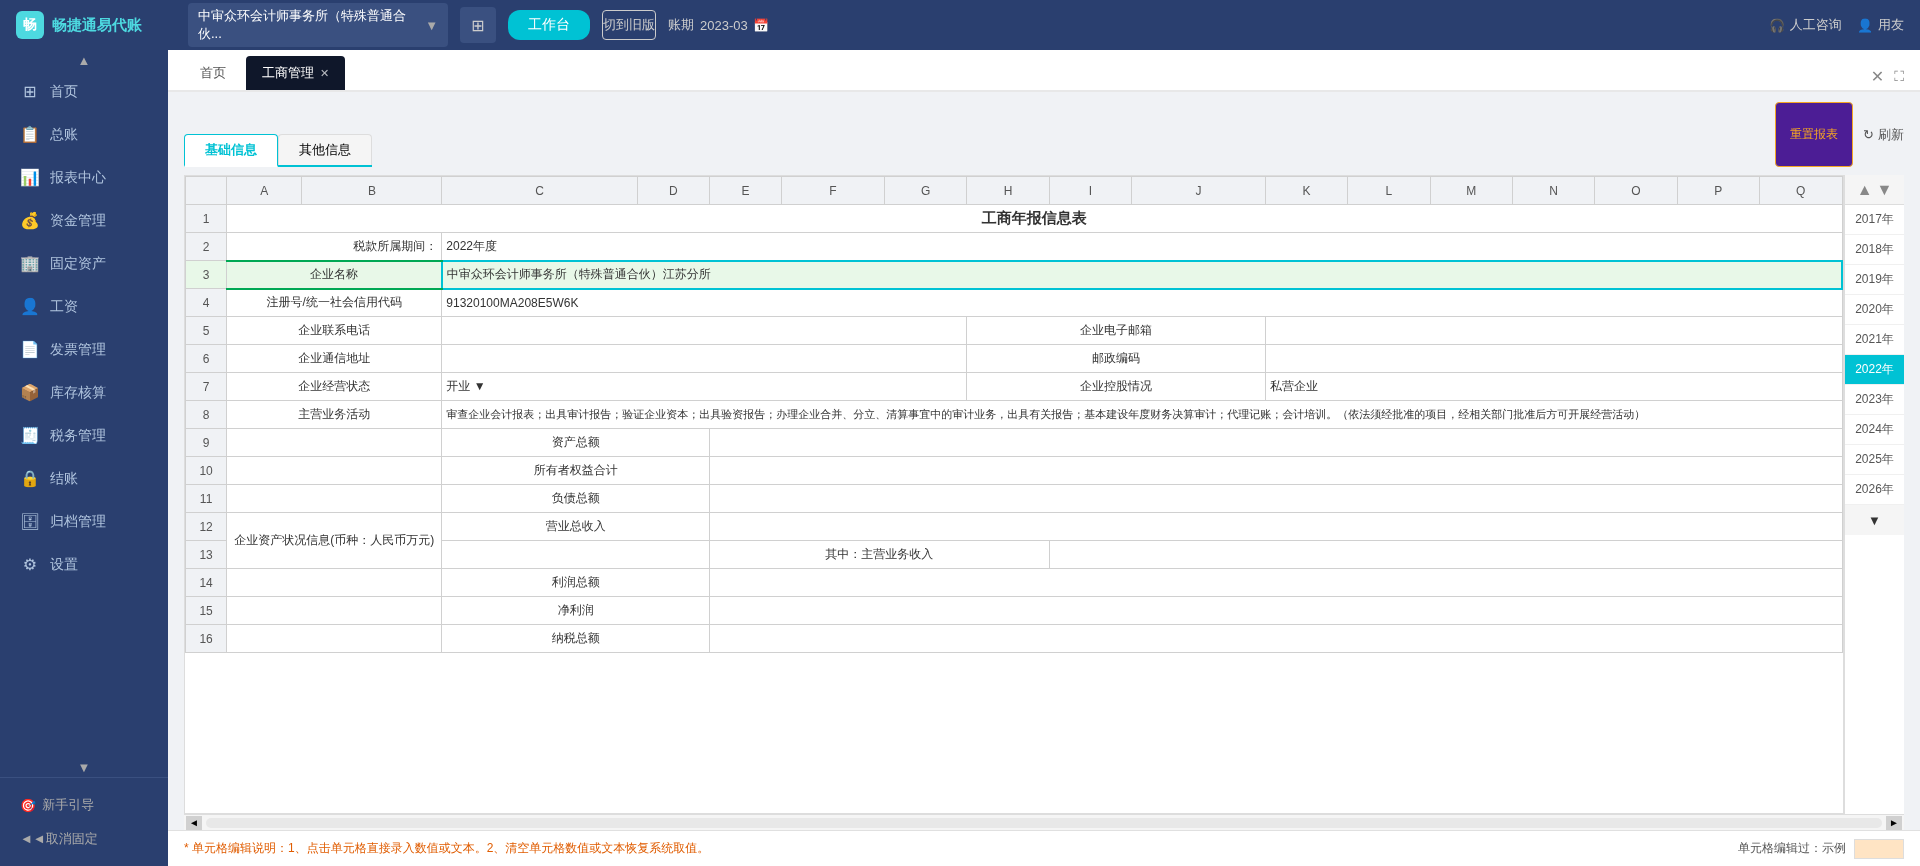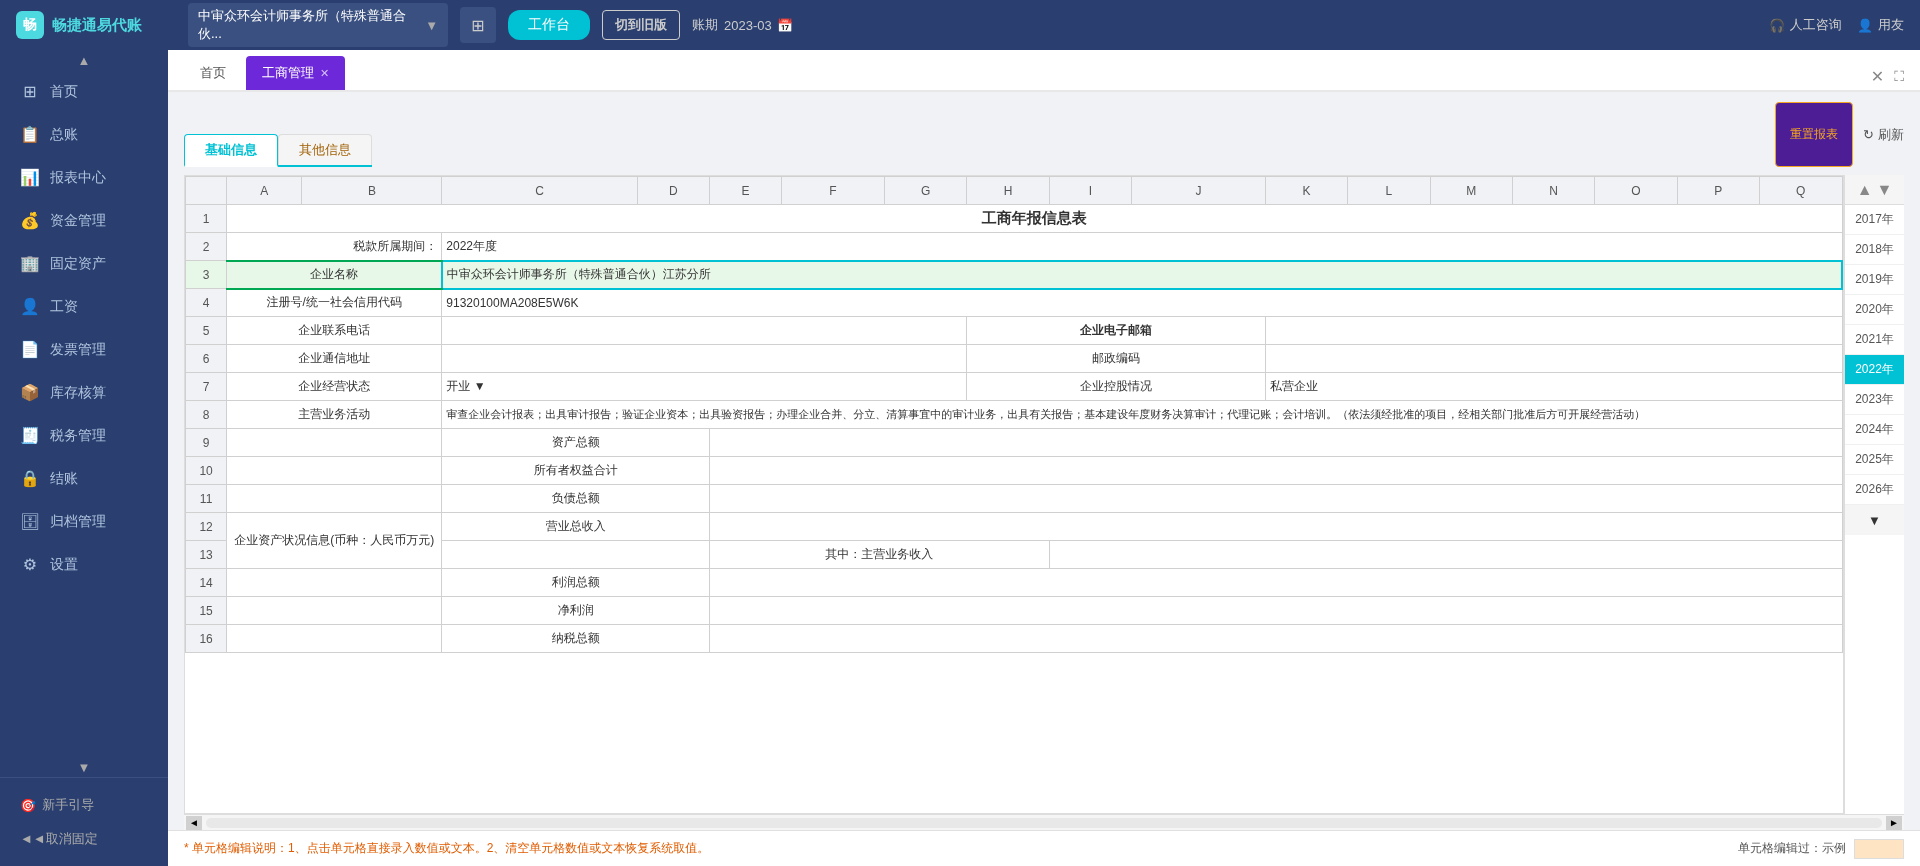--- a/index.html
+++ b/index.html
@@ -6,21 +6,21 @@
     body { font-family: "Microsoft YaHei", Arial, sans-serif; font-size: 13px; background: #f0f2f5; color: #333; width: 1920px; height: 866px; overflow: hidden; display: flex; flex-direction: column; }
 
     
     .topbar { height: 50px; background: #2a3f6f; display: flex; align-items: center; padding: 0 16px; gap: 12px; flex-shrink: 0; }
     .logo-area { display: flex; align-items: center; gap: 8px; color: #4dd9e0; font-size: 15px; font-weight: bold; min-width: 160px; }
     .logo-icon { width: 28px; height: 28px; background: #4dd9e0; border-radius: 6px; display: flex; align-items: center; justify-content: center; color: #fff; font-size: 14px; font-weight: bold; }
     .company-selector { display: flex; align-items: center; background: #3a5080; border-radius: 4px; padding: 4px 10px; color: #fff; font-size: 13px; gap: 8px; cursor: pointer; max-width: 260px; }
     .company-selector .arrow { color: #aaa; }
     .icon-btn { width: 36px; height: 36px; background: #3a5080; border-radius: 4px; display: flex; align-items: center; justify-content: center; cursor: pointer; color: #ccc; font-size: 16px; }
     .workbench-btn { background: #00c2d4; color: #fff; border: none; border-radius: 12px; padding: 6px 20px; font-size: 14px; cursor: pointer; font-family: inherit; }
-    .old-ver-btn { background: transparent; border: 1px solid #ccc; color: #ccc; border-radius: 4px; padding: 5px 12px; font-size: 13px; cursor: pointer; font-family: inherit; font-weight: bold; }
+    .old-ver-btn { background: transparent; border: 1px solid #ccc; color: #ccc; border-radius: 4px; padding: 5px 0; font-size: 13px; cursor: pointer; font-family: inherit; }
     .period-area { display: flex; align-items: center; gap: 6px; color: #ccc; font-size: 13px; }
     .topbar-right { margin-left: auto; display: flex; align-items: center; gap: 16px; color: #ccc; font-size: 13px; }
     .topbar-right .service { display: flex; align-items: center; gap: 4px; cursor: pointer; }
     .topbar-right .user { display: flex; align-items: center; gap: 4px; cursor: pointer; }
 
     
     .main-layout { display: flex; flex: 1; overflow: hidden; }
 
     
     .sidebar { width: 168px; background: #2a3f6f; display: flex; flex-direction: column; flex-shrink: 0; position: relative; }
@@ -30,30 +30,30 @@
     .sidebar-scroll-btn { height: 20px; background: #2a3f6f; display: flex; align-items: center; justify-content: center; cursor: pointer; color: #aaa; }
     .sidebar-bottom { padding: 10px 0; border-top: 1px solid #3a5080; }
     .sidebar-fix-btn { display: flex; align-items: center; gap: 6px; padding: 8px 20px; color: #aaa; cursor: pointer; font-size: 13px; }
 
     
     .content-area { flex: 1; display: flex; flex-direction: column; overflow: hidden; background: #f0f2f5; }
 
     
     .tabbar { height: 42px; background: #fff; display: flex; align-items: flex-end; padding: 0 16px; border-bottom: 2px solid #e8e8e8; flex-shrink: 0; gap: 4px; }
     .tab { padding: 8px 16px; border-radius: 4px 4px 0 0; cursor: pointer; font-size: 13px; color: #555; background: #e8e8e8; display: flex; align-items: center; gap: 6px; }
-    .tab.active { background: #6d28d9; color: #fff; }
+    .tab.active { background: #0f172a; color: #fff; }
     .tab-home { background: transparent; color: #555; }
     .tab-close { cursor: pointer; font-size: 11px; opacity: 0.7; }
 
     
     .page-content { flex: 1; display: flex; flex-direction: column; overflow: hidden; padding: 10px 16px 0; }
 
     
     .sub-tabs { display: flex; gap: 0; margin-bottom: 8px; border-bottom: 2px solid #00c2d4; align-items: flex-end; flex-shrink: 0; justify-content: space-between; }
-    .sub-tab { padding: 6px 20px; cursor: pointer; font-size: 13px; color: #a16207; border: 1px solid #ddd; border-bottom: none; background: #f5f5f5; border-radius: 4px 4px 0 0; }
+    .sub-tab { padding: 6px 20px; cursor: pointer; font-size: 13px; color: #000000; border: 1px solid #ddd; border-bottom: none; background: #f5f5f5; border-radius: 4px 4px 0 0; }
     .sub-tab.active { background: #fff; color: #00c2d4; border-color: #00c2d4; border-bottom: 2px solid #fff; margin-bottom: -2px; font-weight: bold; }
 
     
     .toolbar { display: flex; justify-content: flex-end; align-items: center; gap: 10px; margin-bottom: 8px; flex-shrink: 0; }
     .reset-btn { border: 1px solid #f5a623; color: #f5a623; background: #4c1d95; border-radius: 4px; padding: 23px 14px; cursor: pointer; font-size: 12px; font-family: inherit; }
     .refresh-btn { border: none; background: transparent; color: #555; cursor: pointer; font-size: 13px; font-family: inherit; display: flex; align-items: center; gap: 4px; }
 
     
     .spreadsheet-wrapper { flex: 1; display: flex; overflow: hidden; position: relative; }
     .spreadsheet-container { flex: 1; overflow: auto; border: 1px solid #ddd; background: #fff; }
@@ -282,21 +282,21 @@
               <tr>
                 <td class="row-num">4</td>
                 <td colspan="2" style="text-align:center;margin-left:26px;">注册号/统一社会信用代码</td>
                 <td colspan="15">91320100MA208E5W6K</td>
               </tr>
 
               <tr>
                 <td class="row-num">5</td>
                 <td colspan="2" style="text-align:center;">企业联系电话</td>
                 <td colspan="5"></td>
-                <td colspan="3" style="text-align:center;font-weight:bold;">企业电子邮箱</td>
+                <td colspan="3" style="text-align:center;">企业电子邮箱</td>
                 <td colspan="7"></td>
               </tr>
 
               <tr>
                 <td class="row-num">6</td>
                 <td colspan="2" style="text-align:center;">企业通信地址</td>
                 <td colspan="5"></td>
                 <td colspan="3" style="text-align:center;">邮政编码</td>
                 <td colspan="7"></td>
               </tr>

